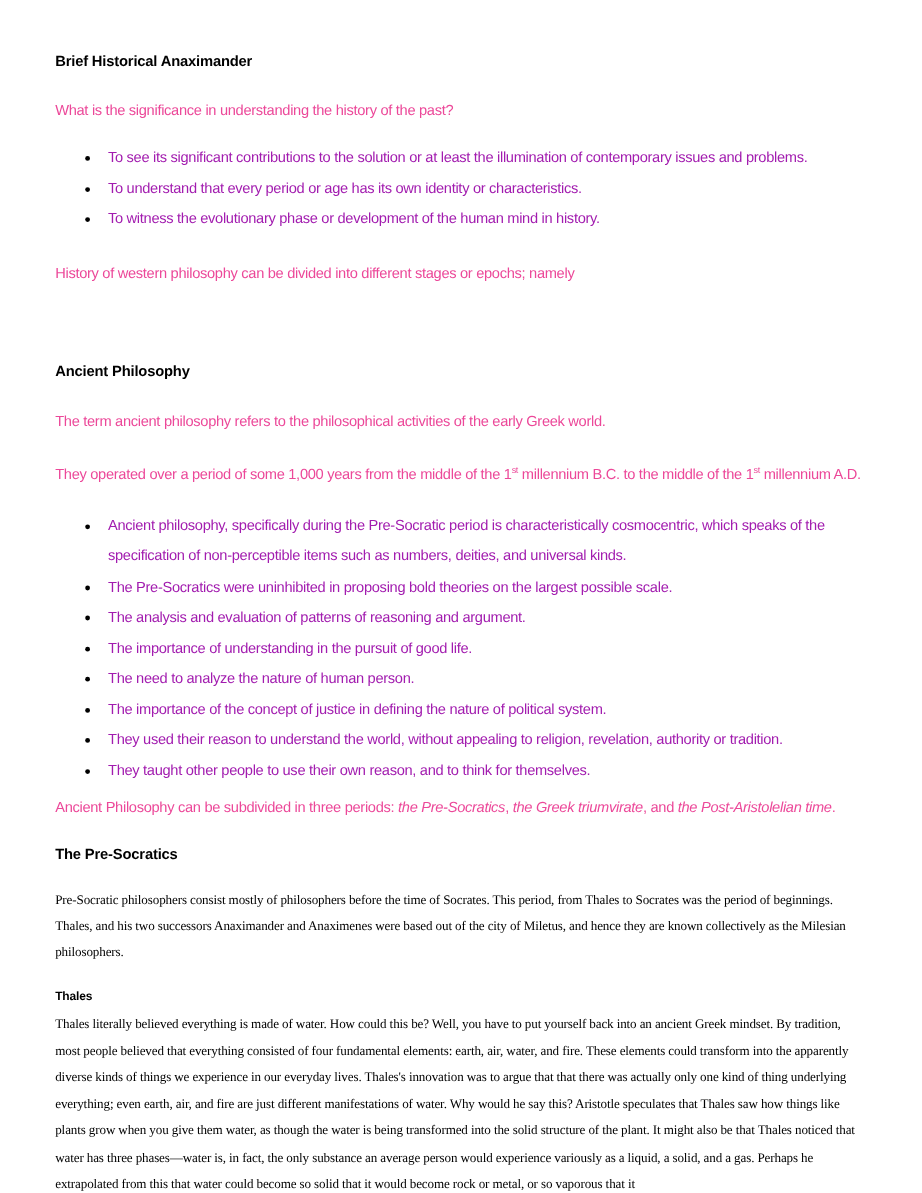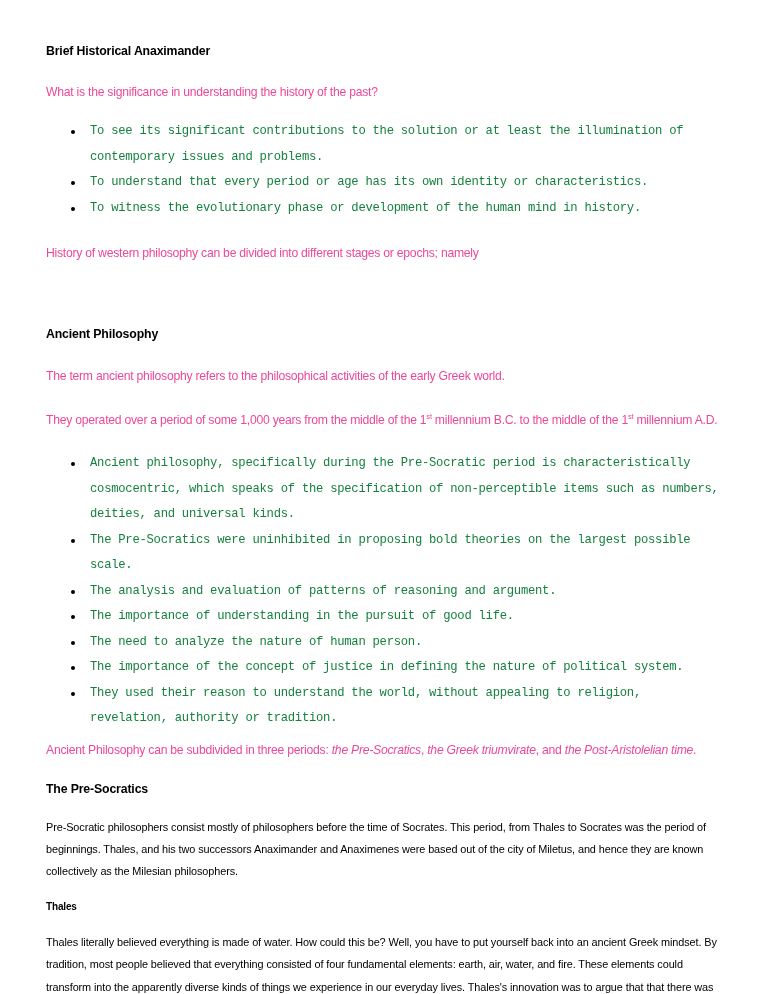--- a/index.html
+++ b/index.html
@@ -51,41 +51,41 @@
     color: #ec4899;
   }
   .para.tight { margin-bottom: 14px; }
   .para.gap-lg { margin-bottom: 60px; }
 
   
   .para-sm {
     font-size: 10.9px;
     line-height: 22.2px;
     letter-spacing: -0.1px;
-    margin: 16px 0 17px 0;
+    margin: 4px 0 17px 0;
     text-align: left;
     color: #000;
+    font-family: Liberation Serif, serif;
   }
   .para-sm.last { margin-bottom: 0; }
 
   
   ul.bullets {
     list-style: none;
     margin: 0 0 18px 0;
     padding: 0;
   }
   ul.bullets li {
     position: relative;
     font-size: 12.2px;
     line-height: 25.5px;
     letter-spacing: -0.25px;
     padding-left: 44px;
     margin: 0;
-    color: #15803d;
-    font-family: Liberation Mono, monospace;
+    color: #a21caf;
   }
   ul.bullets li::before {
     content: "";
     position: absolute;
     left: 25px;
     top: 11px;
     width: 4px;
     height: 4px;
     background: #000;
     border-radius: 50%;
@@ -127,20 +127,21 @@
     </p>
 
     <ul class="bullets list-b">
       <li>Ancient philosophy, specifically during the Pre-Socratic period is characteristically cosmocentric, which speaks of the specification of non-perceptible items such as numbers, deities, and universal kinds.</li>
       <li>The Pre-Socratics were uninhibited in proposing bold theories on the largest possible scale.</li>
       <li>The analysis and evaluation of patterns of reasoning and argument.</li>
       <li>The importance of understanding in the pursuit of good life.</li>
       <li>The need to analyze the nature of human person.</li>
       <li>The importance of the concept of justice in defining the nature of political system.</li>
       <li>They used their reason to understand the world, without appealing to religion, revelation, authority or tradition.</li>
+      <li>They taught other people to use their own reason, and to think for themselves.</li>
     </ul>
 
     <p class="para">
       <span>Ancient Philosophy can be subdivided in three periods: </span><em>the Pre-Socratics</em><span>, </span><em>the Greek triumvirate</em><span>, and </span><em>the Post-Aristolelian time</em><span>.</span>
     </p>
 
     <h2 class="heading h-presoc">The Pre-Socratics</h2>
 
     <p class="para-sm">Pre-Socratic philosophers consist mostly of philosophers before the time of Socrates. This period, from Thales to Socrates was the period of beginnings. Thales, and his two successors Anaximander and Anaximenes were based out of the city of Miletus, and hence they are known collectively as the Milesian philosophers.</p>
 

